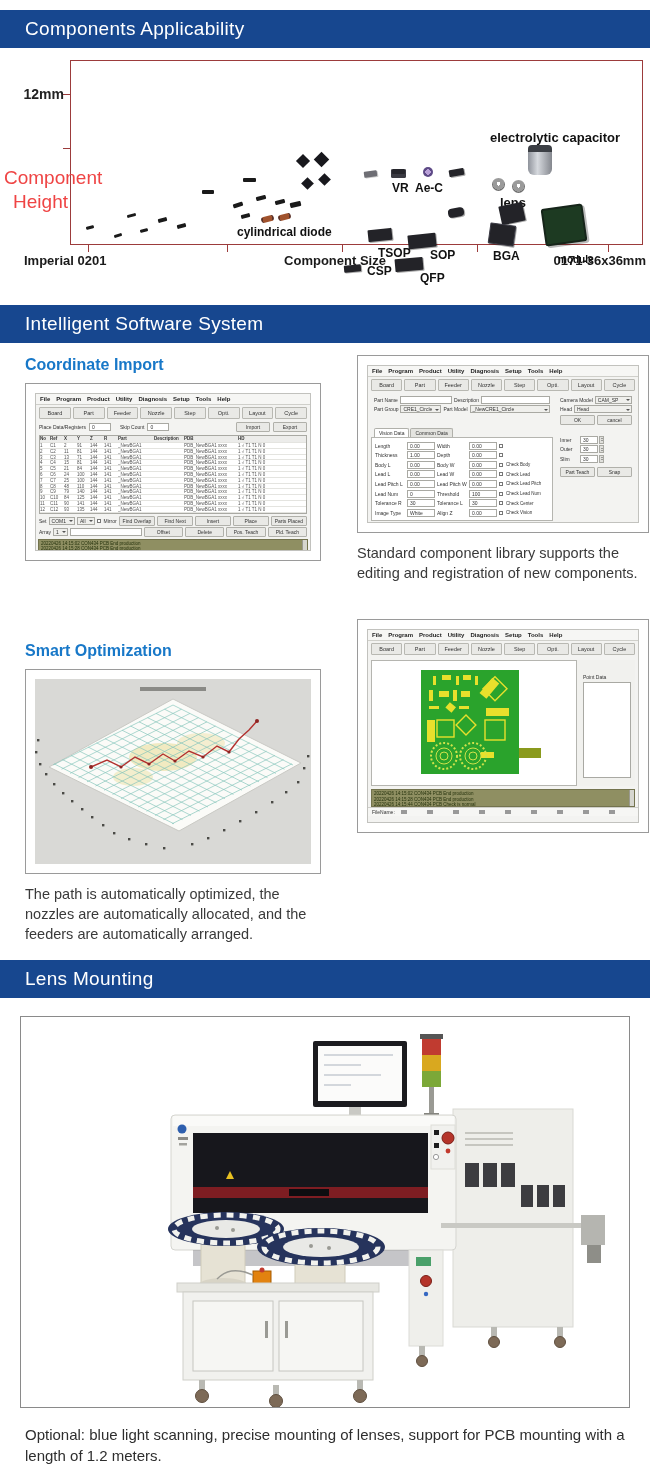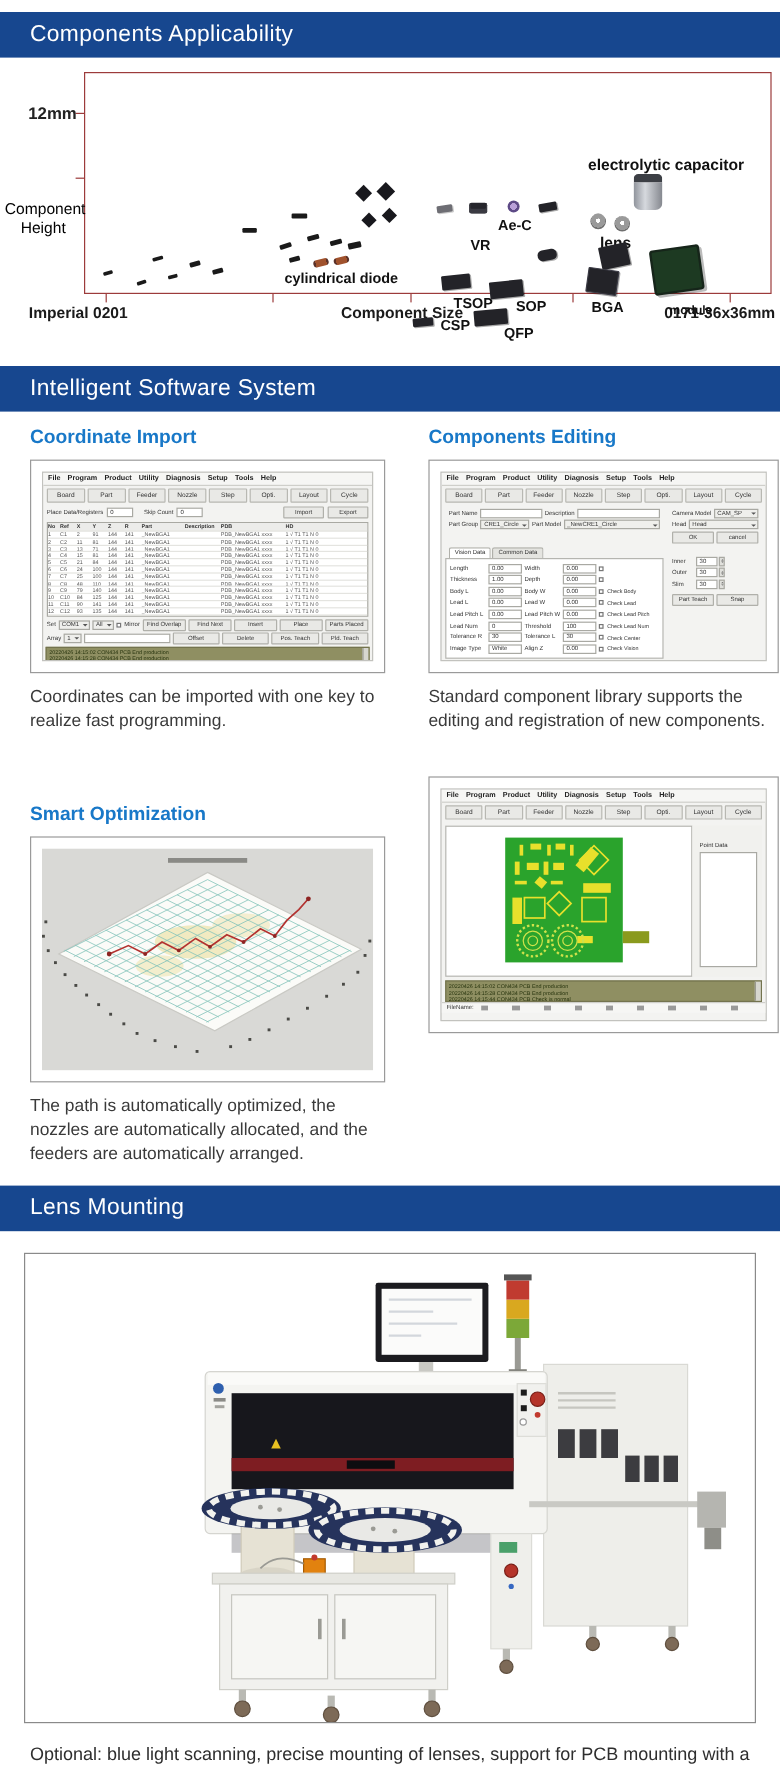--- a/index.html
+++ b/index.html
@@ -14,22 +14,22 @@
   .banner-3 { margin-top:16px; }
 
   
   .diagram-wrap { position:relative; height:247px; }
   .diagram-box { position:absolute; left:70px; top:12px; width:573px; height:185px;
                  border:1px solid #9c3b3b; background:#fff; }
   .ytick { position:absolute; width:7px; height:1px; background:#9c3b3b; }
   .xtick { position:absolute; width:1px; height:7px; background:#9c3b3b; }
   .lbl-12mm { position:absolute; left:18px; top:38px; width:46px; text-align:right;
               font-weight:bold; font-size:14px; color:#222; }
-  .lbl-compheight { position:absolute; left:4px; top:118px; width:64px; text-align:center;
-                    font-size:13px; color:#000000; line-height:1.25; }
+  .lbl-compheight { position:absolute; left:4px; top:118px; width:64px; text-align:right;
+                    font-size:19px; color:#ef4444; line-height:1.25; }
   .axis-labels { position:absolute; top:205px; left:0; width:650px; font-weight:bold;
                  font-size:13px; color:#1a1a1a; }
   .axis-left { position:absolute; left:24px; }
   .axis-center { position:absolute; left:240px; width:190px; text-align:center; }
   .axis-right { position:absolute; right:4px; }
   .chip { position:absolute; background:#1a1a1a; border-radius:1px; }
   .comp-label { position:absolute; font-weight:bold; font-size:12px; color:#111; white-space:nowrap; }
   .cyl { position:absolute; width:13px; height:6px; border-radius:3px;
          background:linear-gradient(90deg,#5a3128 0 15%,#a0522d 15% 85%,#5a3128 85%); }
   .dark-flat { position:absolute; background:#232328; border-radius:1px;
@@ -168,21 +168,21 @@
   <div class="diamond" style="left:316px;top:106px;width:11px;height:11px;"></div>
   <div class="diamond" style="left:303px;top:131px;width:9px;height:9px;"></div>
   <div class="diamond" style="left:320px;top:127px;width:9px;height:9px;"></div>
 
   <div class="cyl" style="left:261px;top:168px;transform:rotate(-14deg);"></div>
   <div class="cyl" style="left:278px;top:166px;transform:rotate(-14deg);"></div>
   <div class="comp-label" style="left:237px;top:177px;">cylindrical diode</div>
 
   <div class="grey-flat" style="left:364px;top:123px;width:13px;height:6px;transform:rotate(-8deg);"></div>
   <div class="vr-part" style="left:391px;top:121px;"></div>
-  <div class="comp-label" style="left:392px;top:133px;margin-top:16px;">VR</div>
+  <div class="comp-label" style="left:392px;top:133px;">VR</div>
   <div class="aec-part" style="left:423px;top:119px;"></div>
   <div class="comp-label" style="left:415px;top:133px;">Ae-C</div>
   <div class="dark-flat" style="left:449px;top:121px;width:15px;height:7px;transform:rotate(-10deg);"></div>
   <div class="dark-flat" style="left:448px;top:160px;width:16px;height:9px;transform:rotate(-10deg);border-radius:4px;"></div>
 
   <div class="lens-part" style="left:492px;top:130px;"></div>
   <div class="lens-part" style="left:512px;top:132px;"></div>
   <div class="comp-label" style="left:500px;top:147px;font-size:13px;">lens</div>
 
   <div class="ecap" style="left:528px;top:97px;"></div>
@@ -437,25 +437,23 @@
           <span class="tbtn" style="flex:1;">Pld. Teach</span>
         </div>
         <div class="logbox" style="height:19px;margin:1px 2px;">
 
           <span class="sb"></span>
         <div>20220426 14:15:02  CON434 PCB End production</div>
             <div>20220426 14:15:28  CON434 PCB End production</div>
           </div>
       </div>
     </div>
-    <div class="caption">Coordinates can be imported with one key to realize fast programming.</div>
   </div>
 
   <div>
-    <div class="cell-title">Components Editing</div>
     <div class="shot" style="height:178px;">
       <div class="app" style="height:158px;">
         <div class="menubar">
 
         <span>File</span>
             <span>Program</span>
             <span>Product</span>
             <span>Utility</span>
             <span>Diagnosis</span>
             <span>Setup</span>

